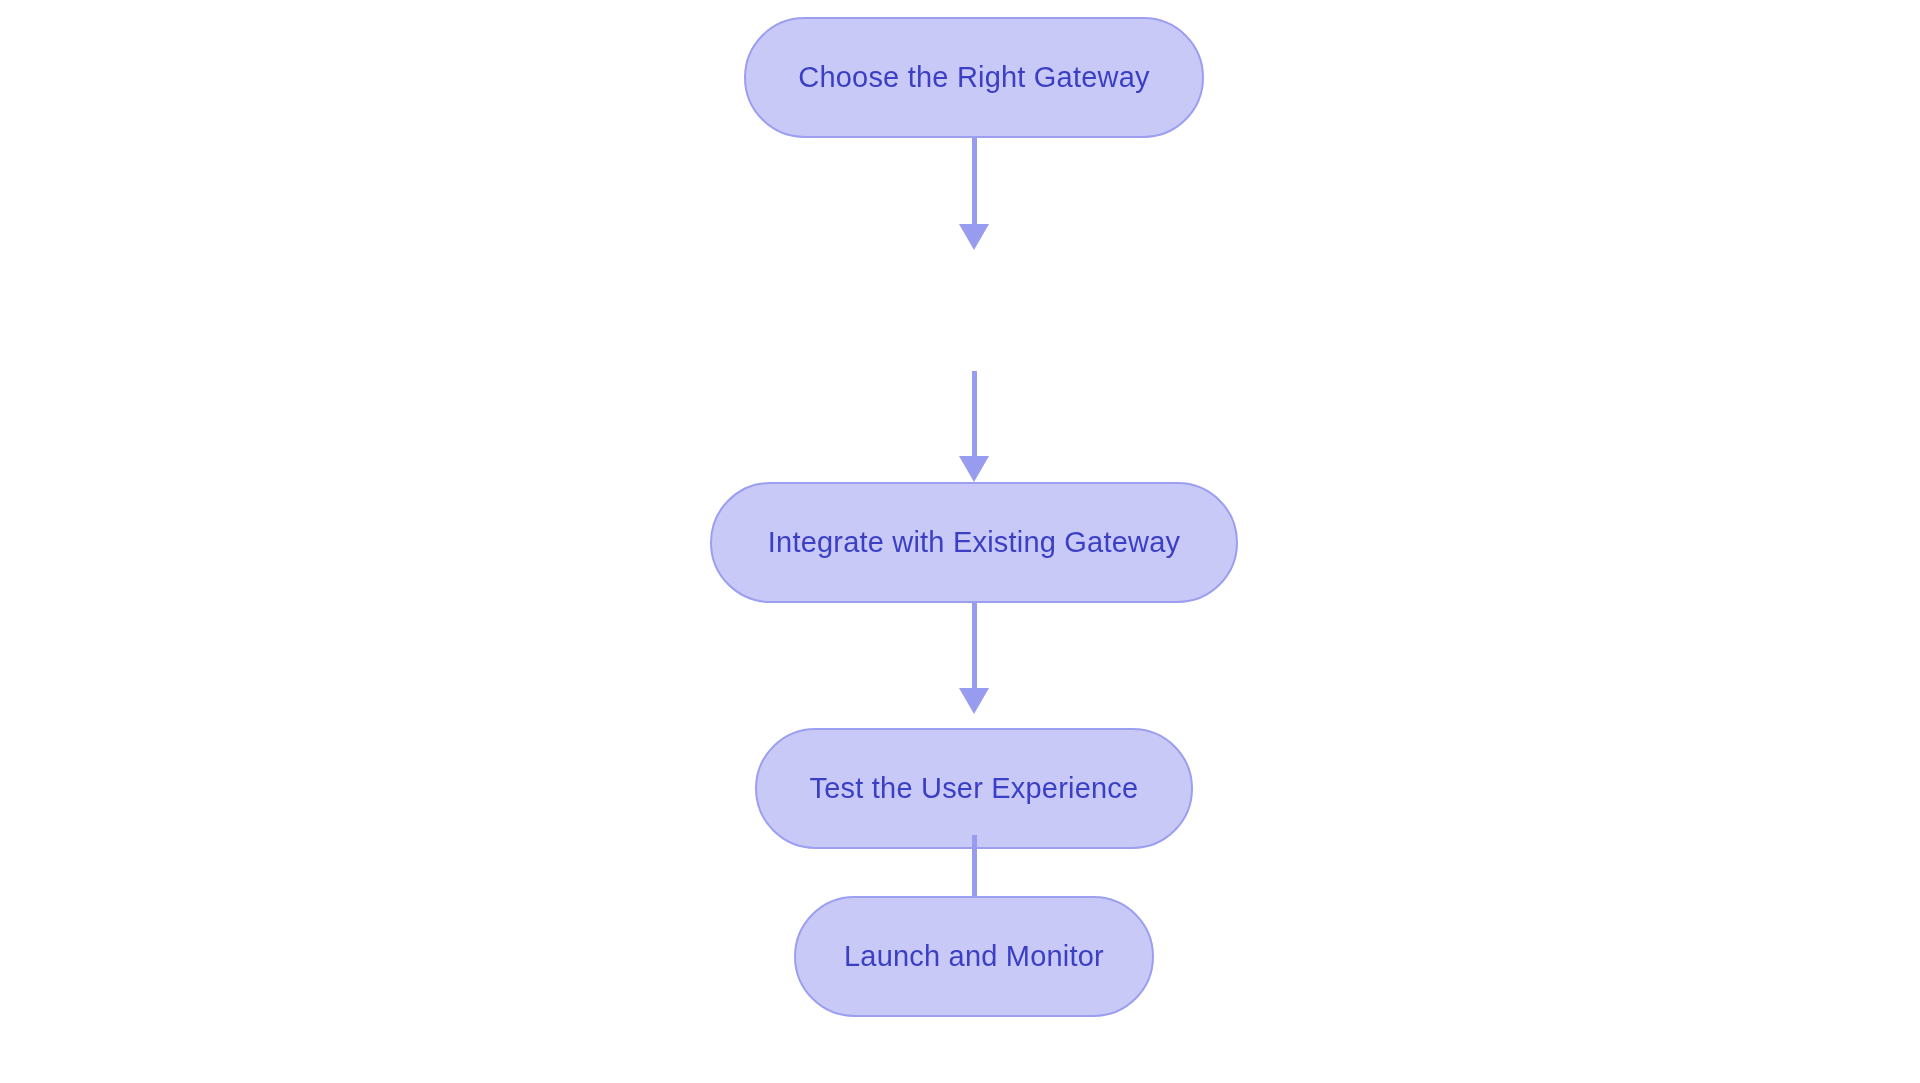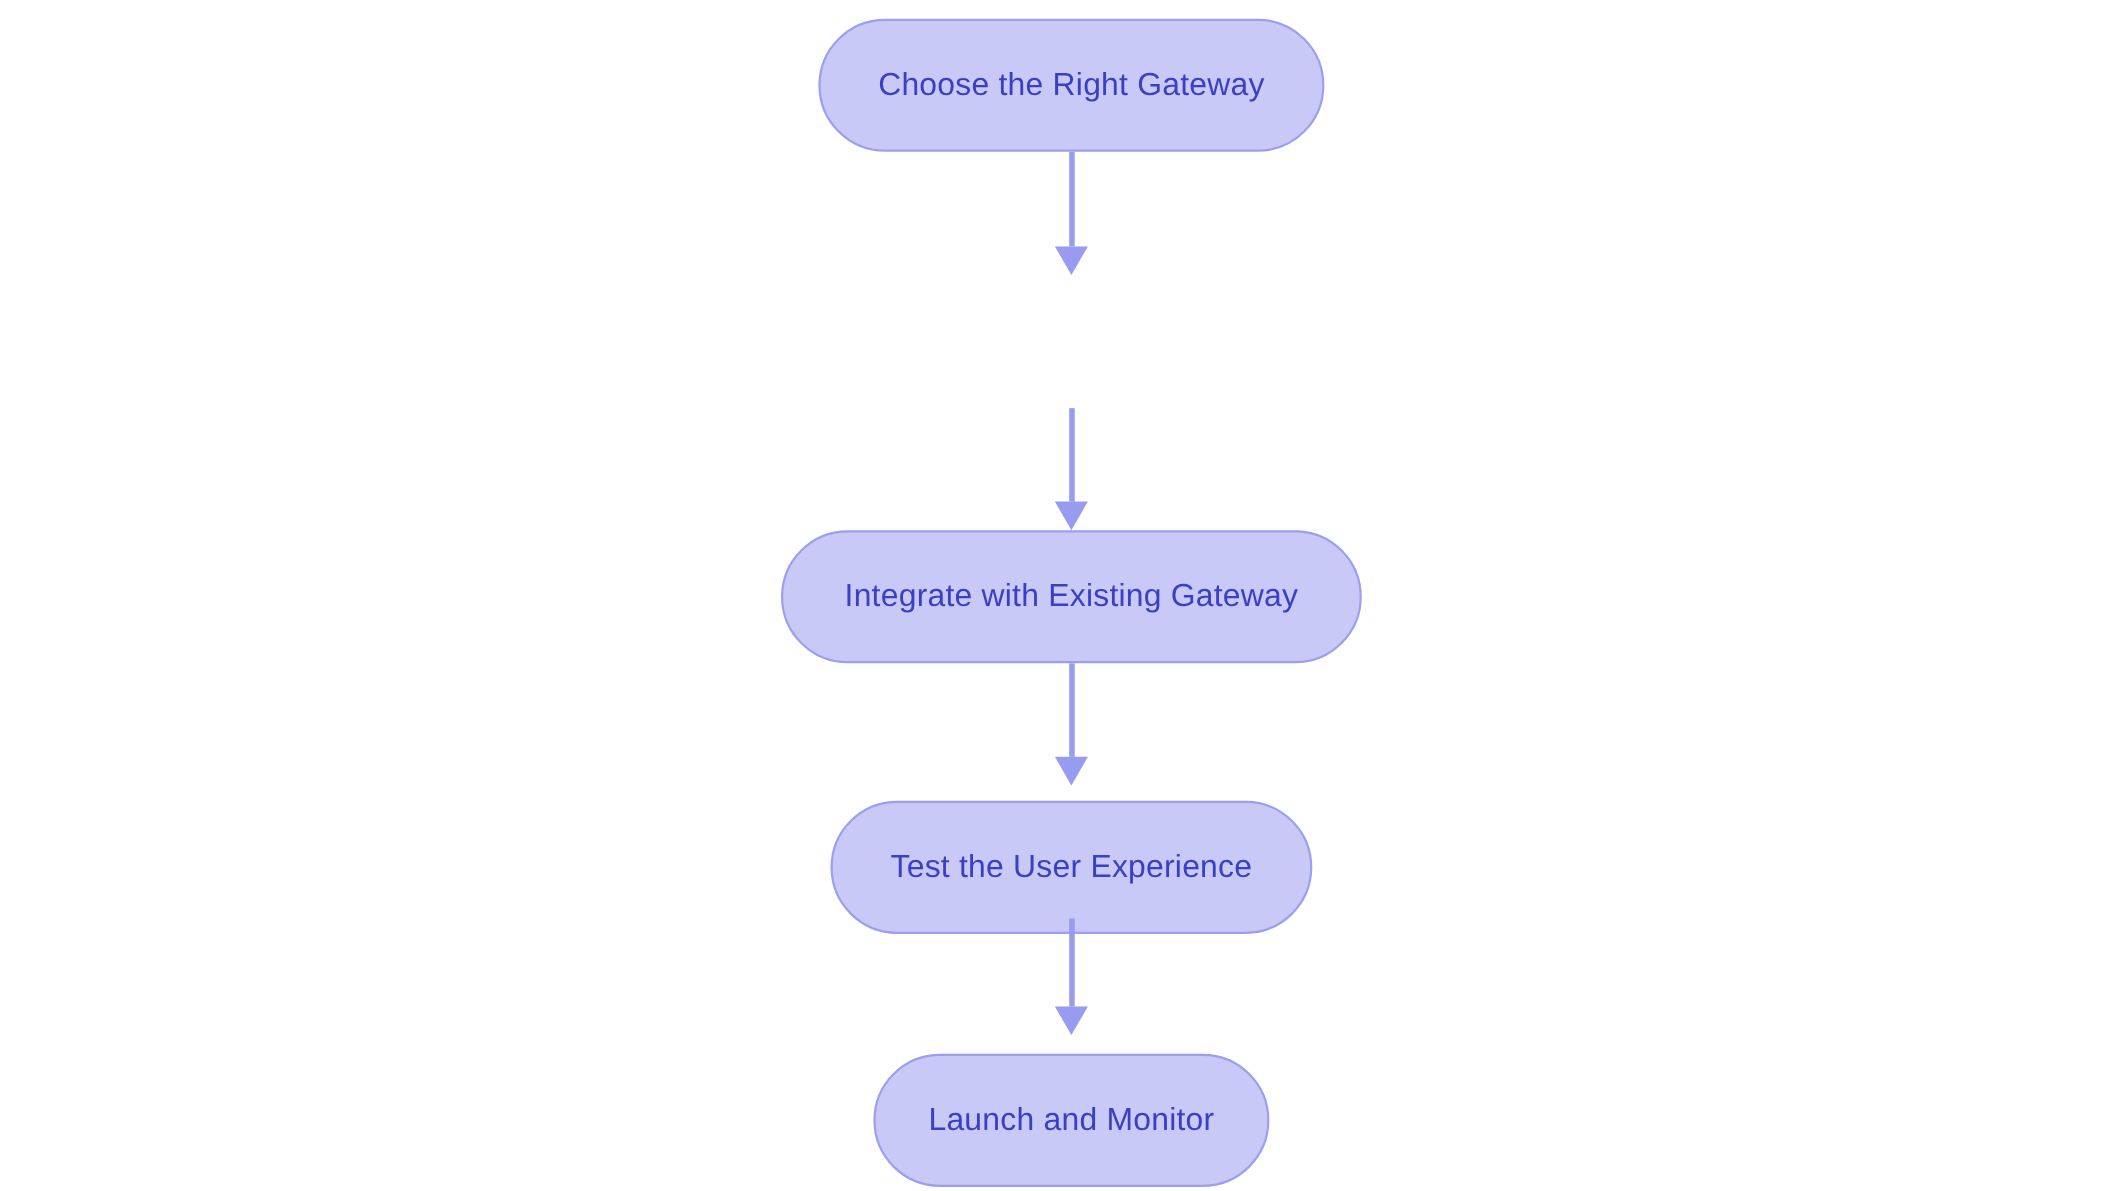--- a/index.html
+++ b/index.html
@@ -31,21 +31,21 @@
     color: var(--text-color, #3b3fc4);
     font-size: 29px;
     font-weight: 500;
     letter-spacing: 0.2px;
     white-space: nowrap;
   }
   .n1 { top: 17px;  width: 460px; }
   .n2 { top: 250px; width: 350px; }
   .n3 { top: 482px; width: 528px; }
   .n4 { top: 714px; width: 438px; margin-top: 14px; }
-  .n5 { top: 958px; width: 360px; }
+  .n5 { top: 896px; width: 360px; }
 
   .flow-arrow {
     position: absolute;
     left: 50%;
     transform: translateX(-50%);
     width: 30px;
     display: flex;
     flex-direction: column;
     align-items: center;
   }

